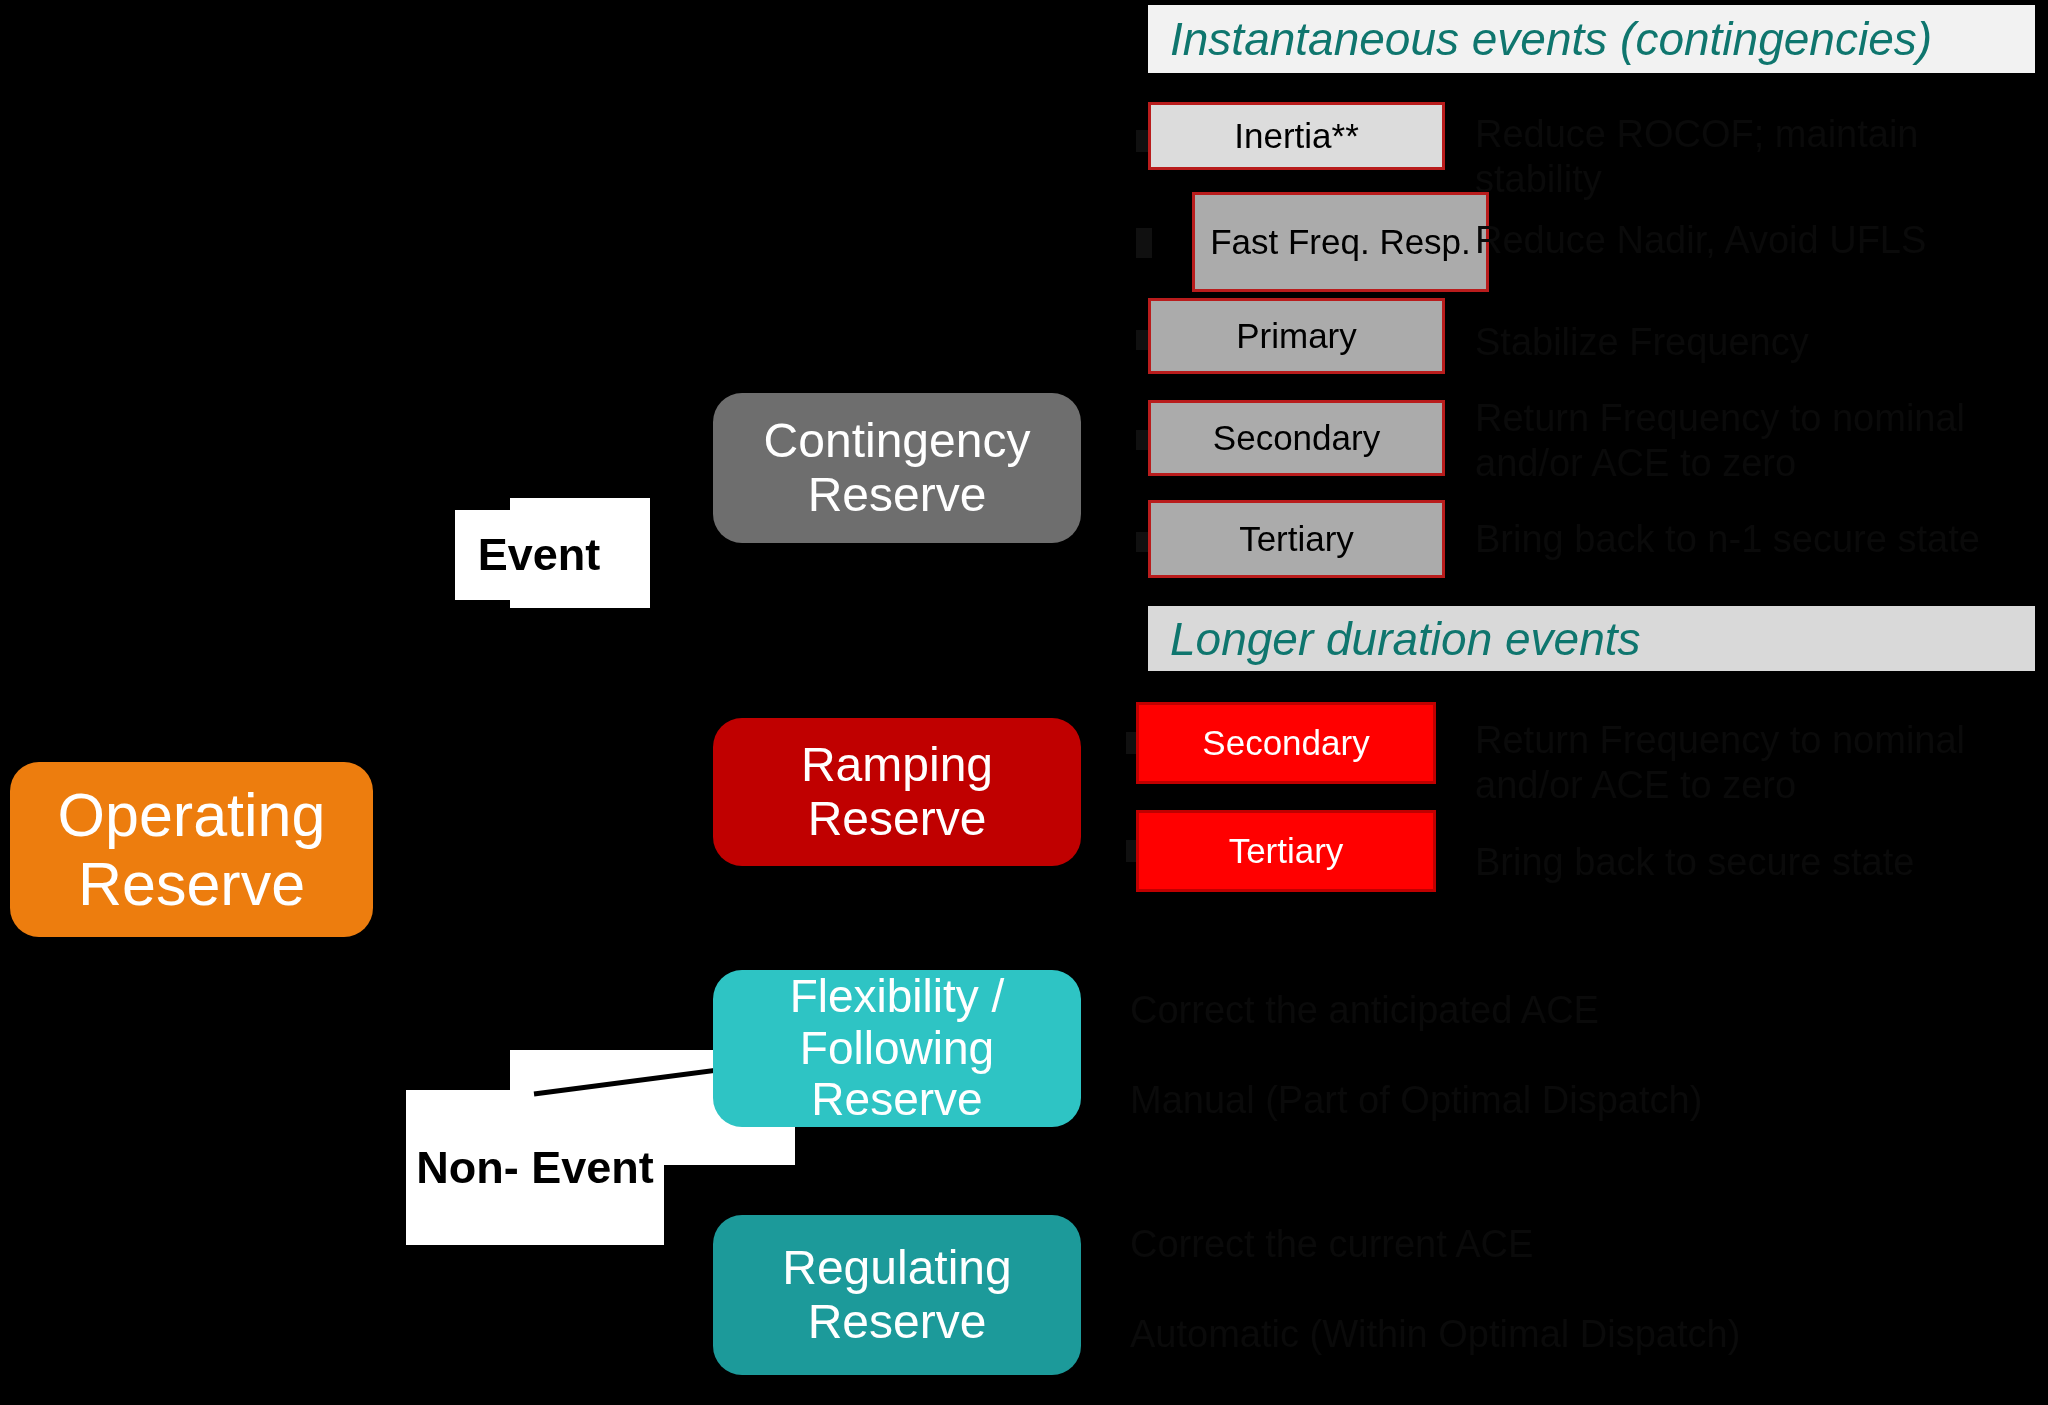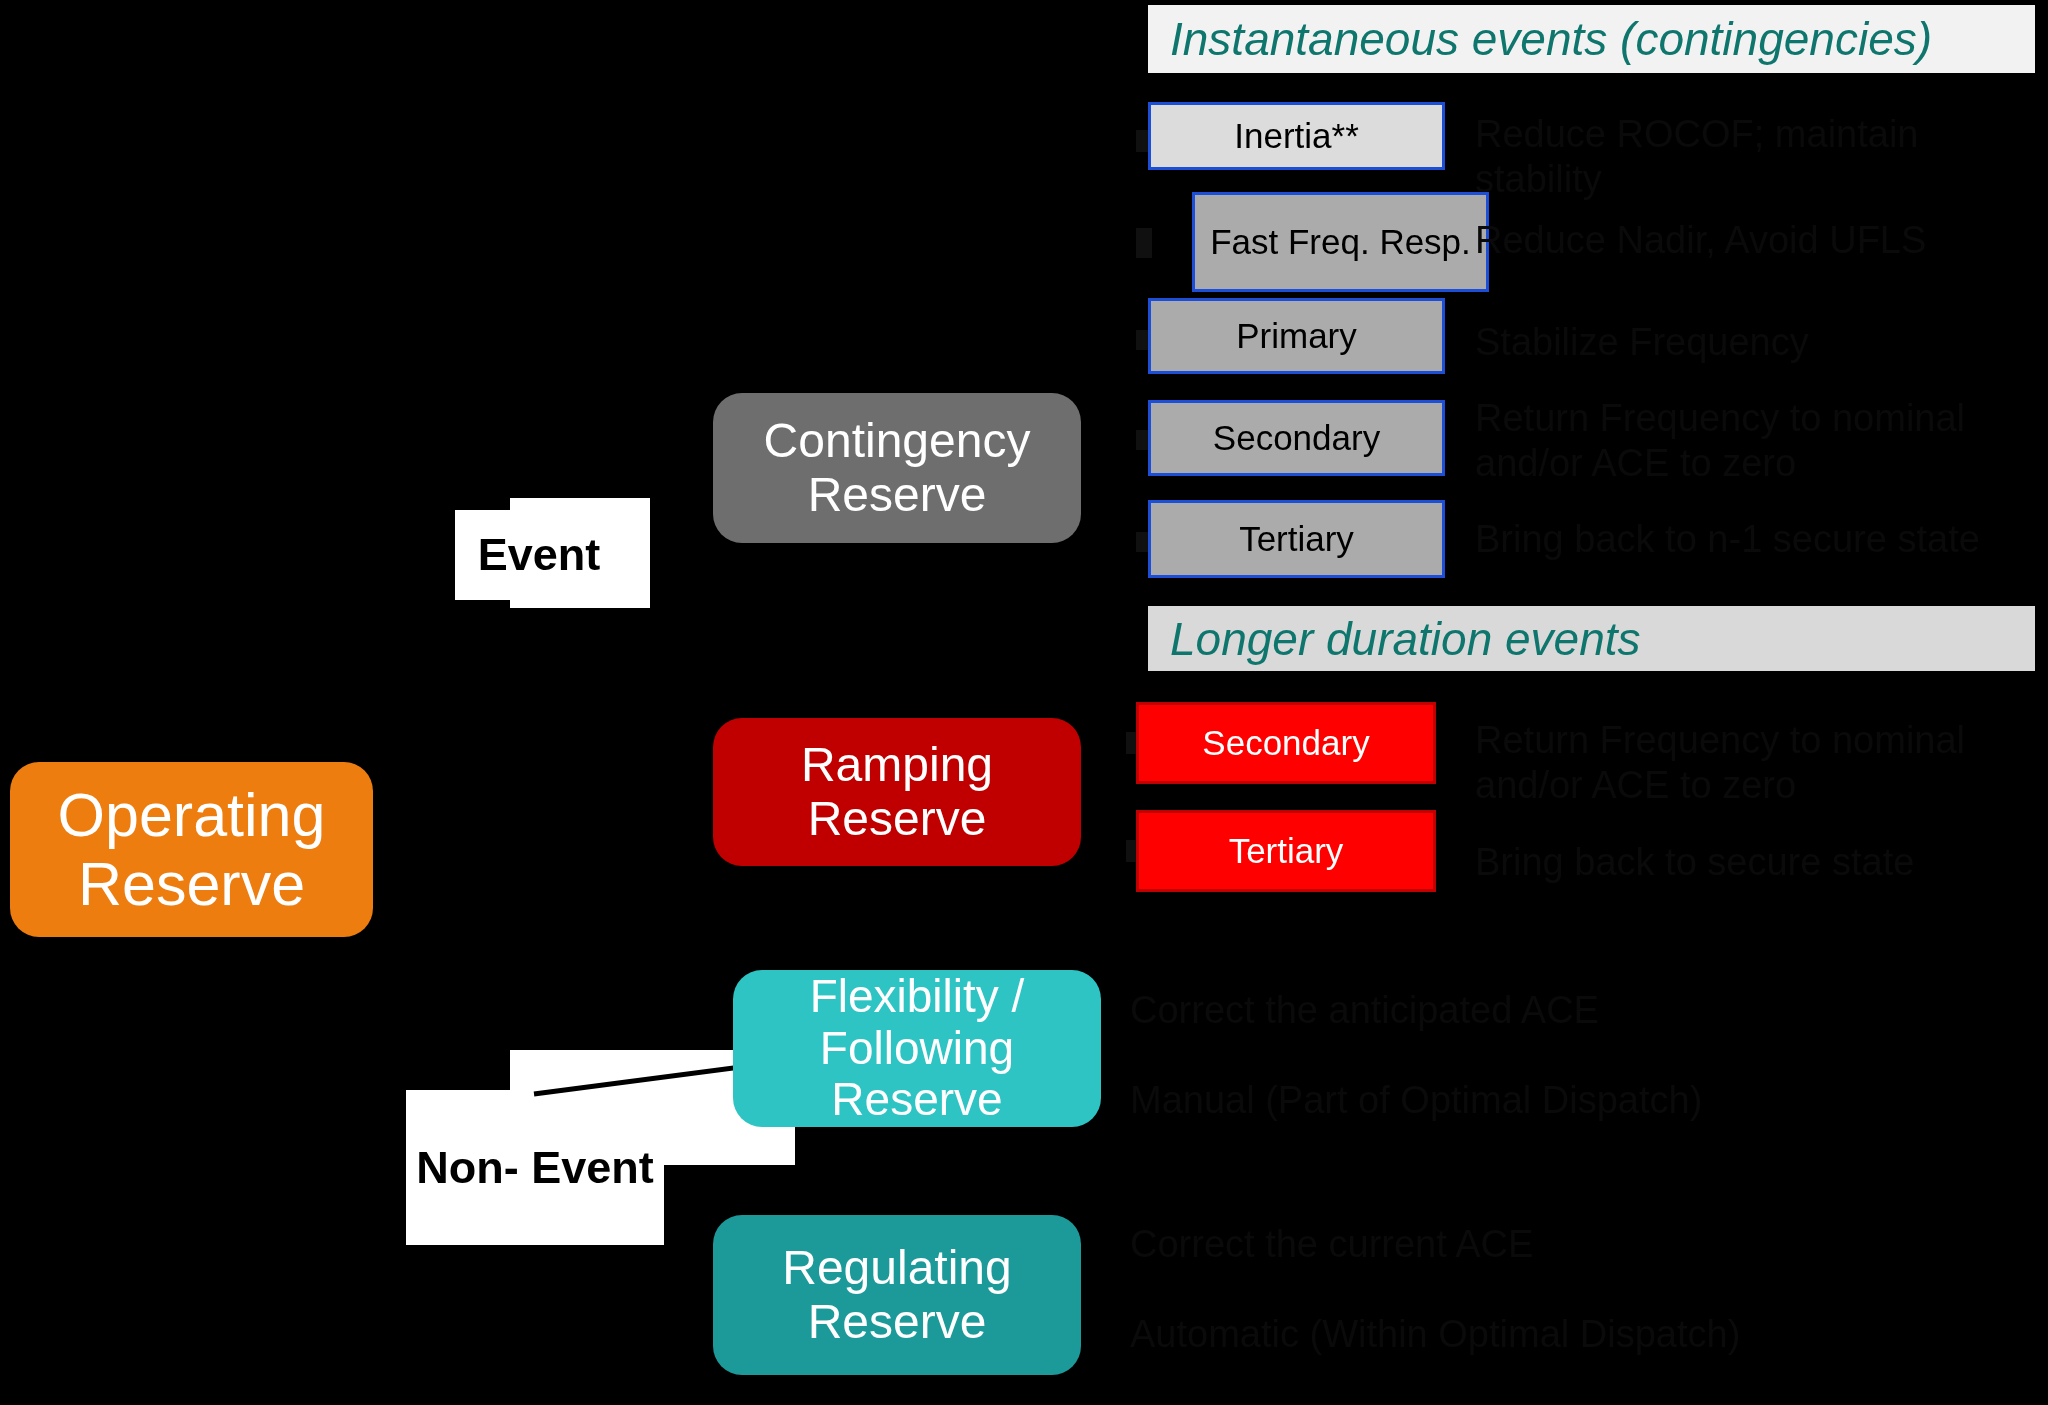--- a/index.html
+++ b/index.html
@@ -57,21 +57,20 @@
   .cat-ramping {
     top: 718px;
     height: 148px;
     background: #C00000;
   }
   .cat-flexibility {
     top: 970px;
     height: 157px;
     background: #2EC4C4;
     font-size: 46px;
-    margin-left: 20px;
   }
   .cat-regulating {
     top: 1215px;
     height: 160px;
     background: #1C9A9A;
   }
 
   
   .callout {
     position: absolute;
@@ -161,21 +160,21 @@
     left: 1148px;
     width: 297px;
     display: flex;
     align-items: center;
     justify-content: center;
     text-align: center;
     box-sizing: border-box;
     color: #000000;
     font-size: 35px;
     line-height: 1.1;
-    border: 3px solid #1d4ed8;
+    border: 3px solid #b91c1c;
   }
   .chip-inertia   { top: 102px; height: 68px; background: #DCDCDC; }
   .chip-ffr       { top: 192px; height: 100px; background: #ABABAB; margin-left: 44px; }
   .chip-primary   { top: 298px; height: 76px; background: #ABABAB; }
   .chip-secondary { top: 400px; height: 76px; background: #ABABAB; }
   .chip-tertiary  { top: 500px; height: 78px; background: #ABABAB; }
 
   .chip-red {
     position: absolute;
     left: 1136px;

